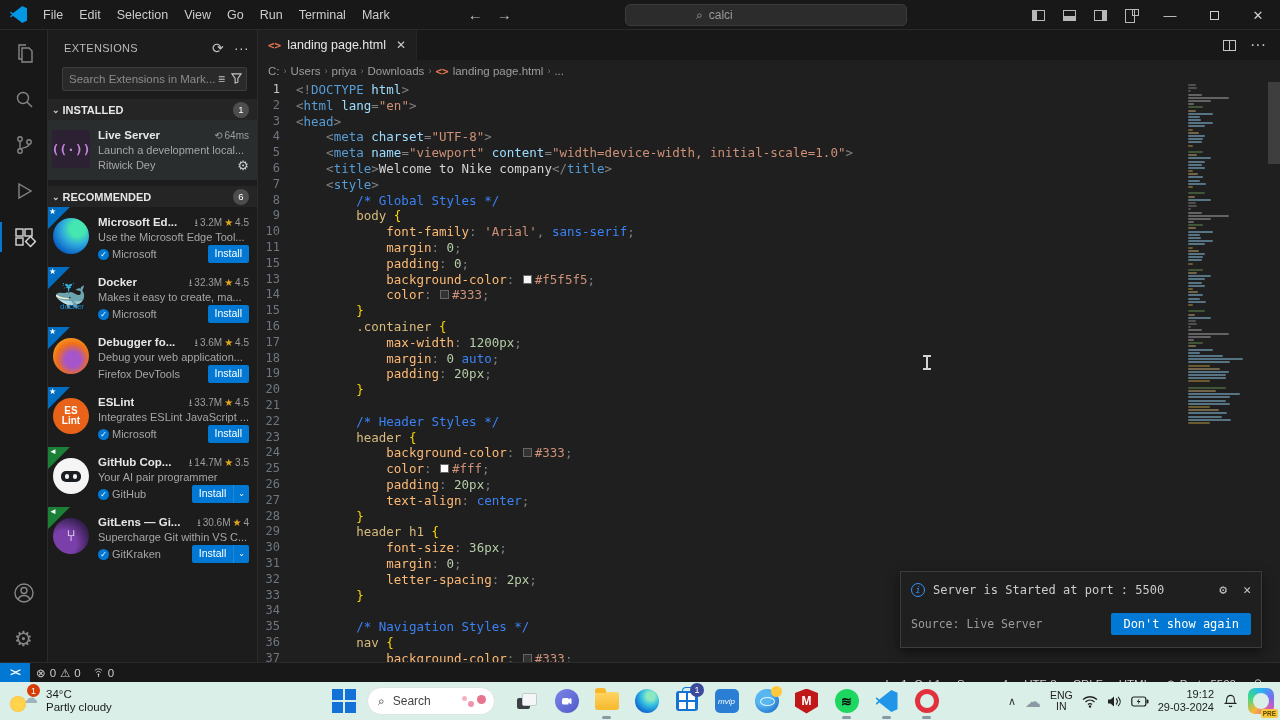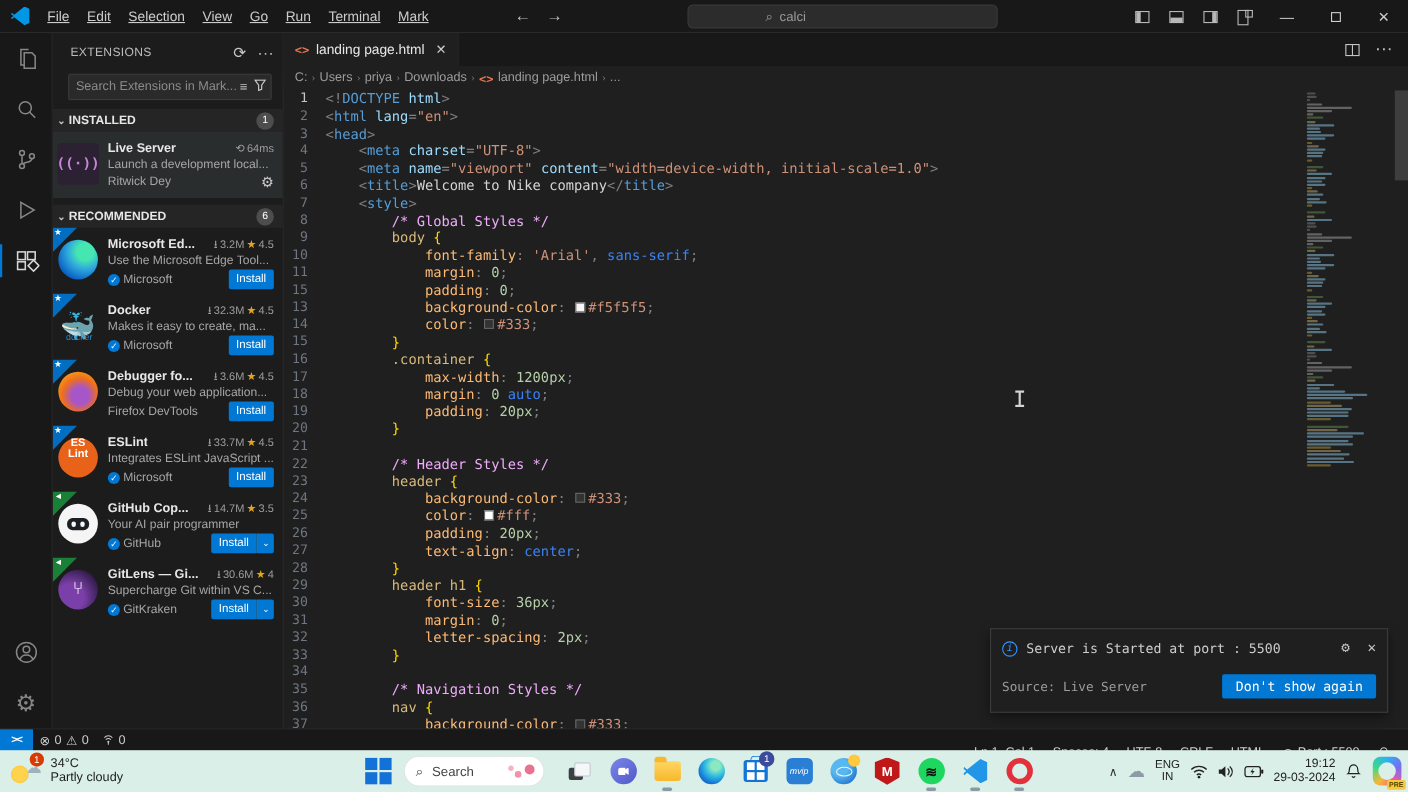--- a/index.html
+++ b/index.html
@@ -4,21 +4,21 @@
 <style>
   * { margin:0; padding:0; box-sizing:border-box; }
   html,body { width:1280px; height:720px; overflow:hidden; background:#1f1f1f;
               font-family:"Liberation Sans", sans-serif; }
 
   
   .titlebar { height:30px; background:#181818; display:flex; align-items:center;
               color:#cccccc; font-size:12.5px; position:relative; border-bottom:1px solid #2a2a2a; }
   .vsc-logo { width:17px; height:17px; margin:0 8px 0 10px; background:#0098e4;
               clip-path:polygon(72% 0,100% 13%,100% 87%,72% 100%,17% 57%,5% 67%,0 61%,13% 50%,0 39%,5% 33%,17% 43%); }
-  .menu-item { padding:0 8px; height:22px; line-height:22px; border-radius:4px; cursor:default;text-decoration:underline; }
+  .menu-item { padding:0 8px; height:22px; line-height:22px; border-radius:4px; cursor:default; }
   .nav-arrows { margin-left:70px; display:flex; gap:14px; color:#bdbdbd; font-size:15px; }
   .tb-search { position:absolute; left:625px; top:4px; width:282px; height:22px; background:#2c2c2c;
                border:1px solid #3b3b3b; border-radius:5px; display:flex; align-items:center;
                color:#9a9a9a; font-size:12px; gap:6px; padding-left:70px; }
   .tb-right { position:absolute; right:0; top:0; height:30px; display:flex; align-items:center; }
   .layout-ic { width:13px; height:11px; border:1px solid #b8b8b8; margin:0 9px; position:relative; }
   .layout-ic.left::after  { content:""; position:absolute; left:0; top:0; width:4px; height:100%; background:#b8b8b8; }
   .layout-ic.bottom::after{ content:""; position:absolute; left:0; bottom:0; width:100%; height:4px; background:#b8b8b8; }
   .layout-ic.right::after { content:""; position:absolute; right:0; top:0; width:4px; height:100%; background:#b8b8b8; }
   .layout-ic.grid { border:none; width:14px; height:12px; }
@@ -85,21 +85,21 @@
   .ic-liveserver { background:#2b2133; border-radius:4px; width:38px; height:38px; color:#c586d9;
                    font-weight:bold; font-size:13px; display:flex; align-items:center; justify-content:center;
                    font-family:"DejaVu Sans Mono",monospace; }
   .ic-edge { width:36px; height:36px; border-radius:50%;
              background:radial-gradient(circle at 68% 30%, #45e6b0 0 22%, #2fa9dd 45%, #0b63c4 75%, #0a4fa8 100%); }
   .ic-docker { font-size:26px; line-height:1; }
   .ic-docker-label { position:absolute; left:8px; bottom:4px; color:#1d90e0; font-size:8px; }
   .ic-firefox { width:36px; height:36px; border-radius:50%;
                 background:radial-gradient(circle at 55% 60%, #a656c9 0 26%, #f06f18 55%, #f5a623 85%, #ffd76e 100%); }
   .ic-eslint { width:36px; height:36px; border-radius:50%; background:#e8621a; color:#fff; font-weight:bold;
-               font-size:10px; display:flex; flex-direction:column; align-items:center; justify-content:flex-start; line-height:10px; }
+               font-size:10px; display:flex; flex-direction:column; align-items:center; justify-content:center; line-height:10px; }
   .ic-copilot { width:36px; height:36px; border-radius:50%; background:#f5f5f5; display:flex; align-items:center;
                 justify-content:center; }
   .ic-copilot .goggles { width:20px; height:11px; background:#1b1f24; border-radius:5px; position:relative; }
   .ic-copilot .goggles::before, .ic-copilot .goggles::after { content:""; position:absolute; top:3px; width:4px;
                 height:5px; background:#f5f5f5; border-radius:2px; }
   .ic-copilot .goggles::before { left:4px; } .ic-copilot .goggles::after { right:4px; }
   .ic-gitlens { width:36px; height:36px; border-radius:50%;
                 background:radial-gradient(circle at 30% 70%, #7a3fa8 0 35%, #2d1b45 80%); color:#fff;
                 display:flex; align-items:center; justify-content:center; font-size:16px; }
 
@@ -115,21 +115,21 @@
   .split-ic::after { content:""; position:absolute; left:5px; top:0; bottom:0; width:1px; background:#c5c5c5; }
   .crumbs { height:22px; display:flex; align-items:center; font-size:11.5px; color:#9d9d9d; padding-left:10px; gap:4px;
             background:#1f1f1f; }
   .crumb-sep { font-size:9px; color:#7a7a7a; }
   .code-area { flex:1; position:relative; overflow:hidden;
                font-family:"DejaVu Sans Mono","Liberation Mono",monospace; font-size:12.5px; }
   .code-line { height:15.8px; line-height:15.8px; white-space:pre; display:flex; }
   .ln { width:38px; text-align:right; color:#6e7681; flex:none; padding-right:16px; font-size:12px; }
   .code-line:first-child .ln { color:#c6c6c6; }
   .tk-punc{color:#808080} .tk-tag{color:#569cd6} .tk-attr{color:#9cdcfe} .tk-str{color:#ce9178}
-  .tk-text{color:#d4d4d4} .tk-cmt{color:#f0abfc} .tk-sel{color:#d7ba7d} .tk-prop{color:#fdba74}
+  .tk-text{color:#d4d4d4} .tk-cmt{color:#3b82f6} .tk-sel{color:#d7ba7d} .tk-prop{color:#fdba74}
   .tk-num{color:#b5cea8} .tk-brace{color:#ffd700} .tk-kw{color:#3b82f6}
   .tk-sw { display:inline-block; width:9px; height:9px; border:1px solid #666; margin:0 3px 0 1px; }
   .minimap { position:absolute; right:14px; top:2px; width:78px; }
   .mm-line { height:2px; margin-bottom:1.2px; border-radius:1px; }
   .vscroll { position:absolute; right:0; top:0; width:12px; height:82px; background:rgba(121,121,121,.35); }
   .ibeam { position:absolute; left:668px; top:274px; width:2px; height:13px; background:#d4d4d4; }
   .ibeam::before,.ibeam::after { content:""; position:absolute; left:-3px; width:8px; height:2px; background:#d4d4d4; }
   .ibeam::before { top:-1px; } .ibeam::after { bottom:-1px; }
 
   

